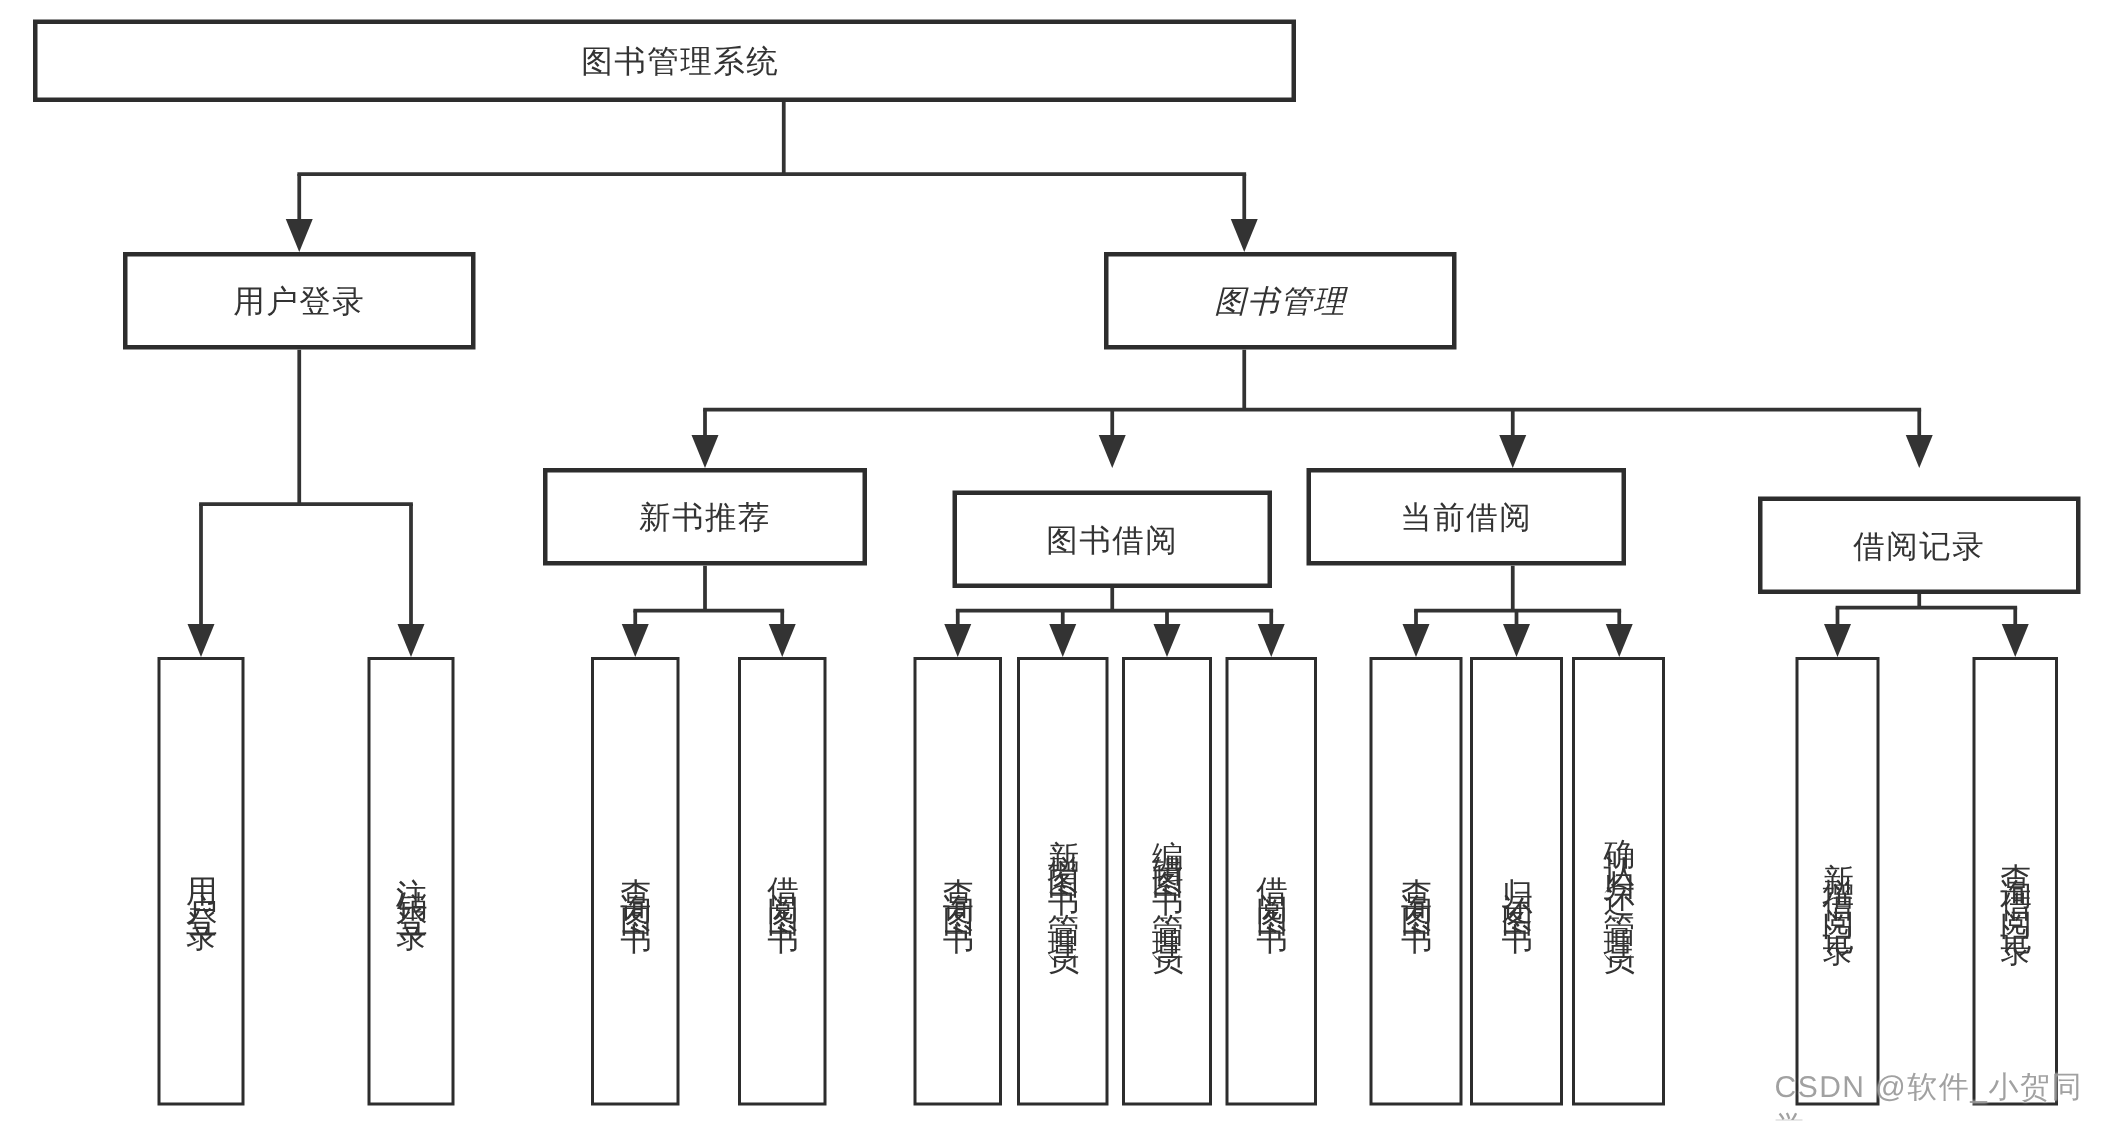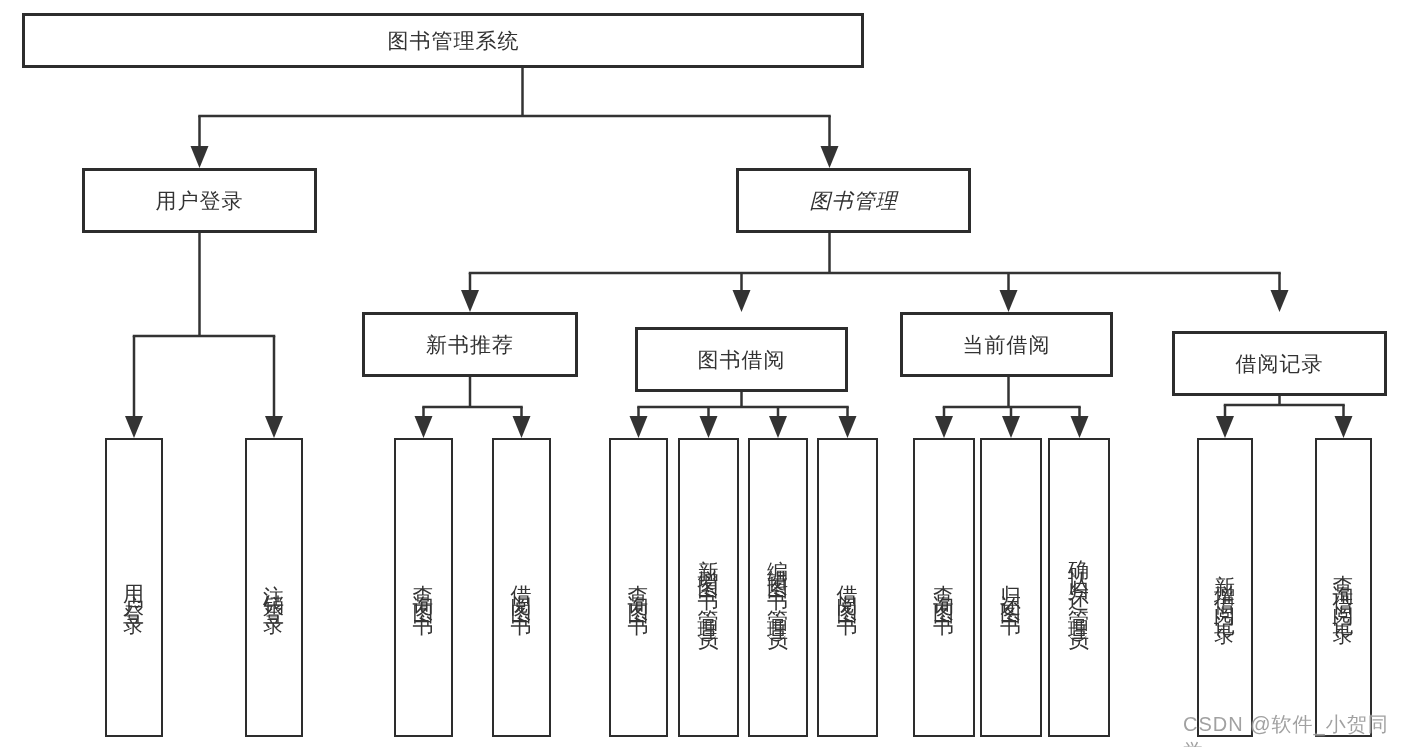--- a/index.html
+++ b/index.html
@@ -111,21 +111,21 @@
     </g>
   </svg>
 
   <div class="box" style="left:22px; top:13px; width:842px; height:55px;padding-left:21px;">图书管理系统</div>
 
   <div class="box" style="left:82px; top:168px; width:235px; height:65px;">用户登录</div>
   <div class="box" style="left:736px; top:168px; width:235px; height:65px;font-style:italic;">图书管理</div>
 
   <div class="box" style="left:362px; top:312px; width:216px; height:65px;">新书推荐</div>
   <div class="box" style="left:635px; top:312px; width:213px; height:65px;margin-top:15px;">图书借阅</div>
-  <div class="box" style="left:900px; top:312px; width:213px; height:65px;">当前借阅</div>
+  <div class="box" style="left:871px; top:312px; width:213px; height:65px;">当前借阅</div>
   <div class="box" style="left:1172px; top:312px; width:215px; height:65px;margin-top:19px;">借阅记录</div>
 
   <div class="box leaf" style="left:105px; top:438px; width:58px; height:299px;">用户登录</div>
   <div class="box leaf" style="left:245px; top:438px; width:58px; height:299px;">注销登录</div>
 
   <div class="box leaf" style="left:394px; top:438px; width:59px; height:299px;">查询图书</div>
   <div class="box leaf" style="left:492px; top:438px; width:59px; height:299px;">借阅图书</div>
 
   <div class="box leaf" style="left:609px; top:438px; width:59px; height:299px;">查询图书</div>
   <div class="box leaf" style="left:678px; top:438px; width:61px; height:299px;">新增图书（管理员）</div>

